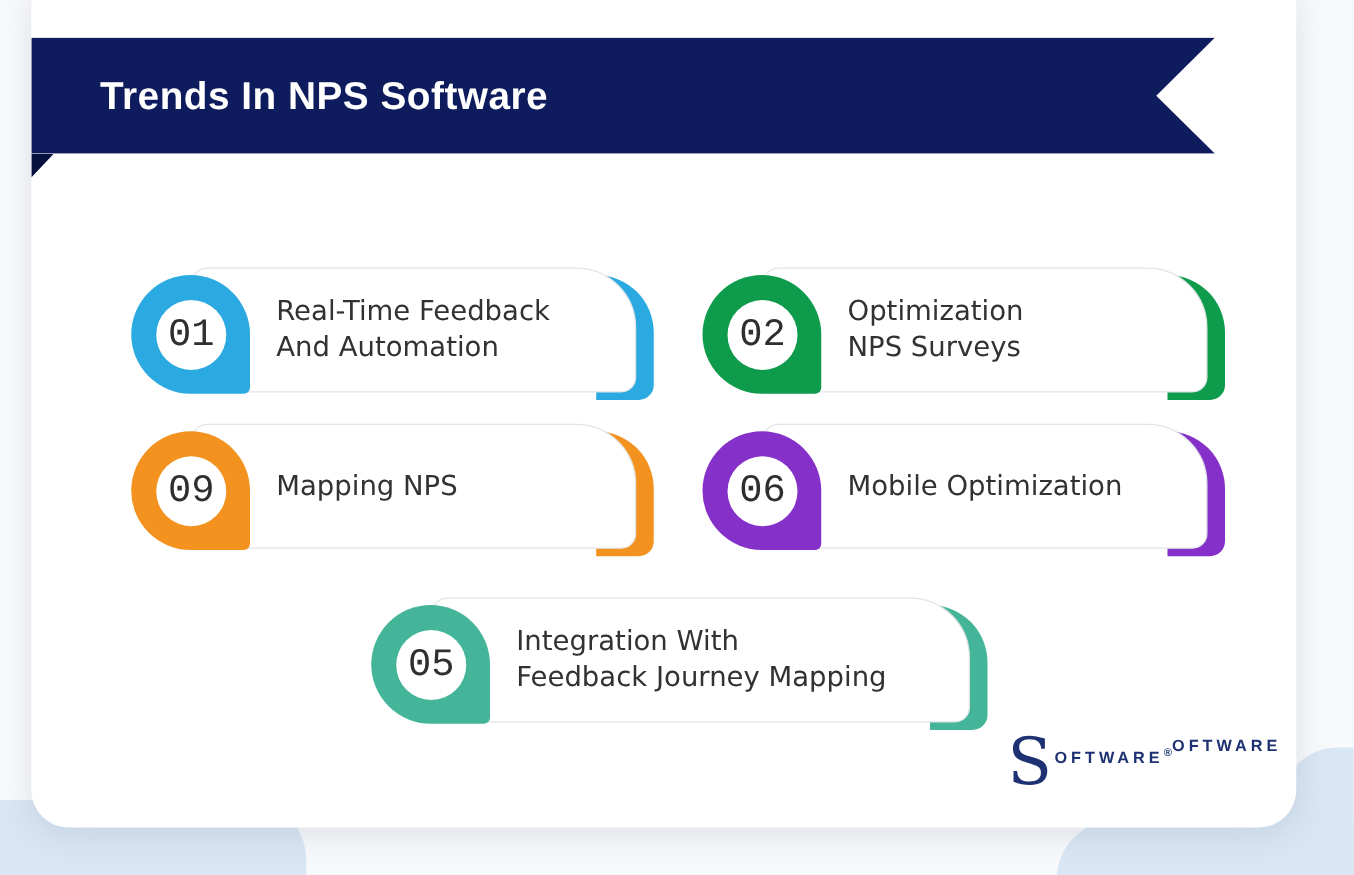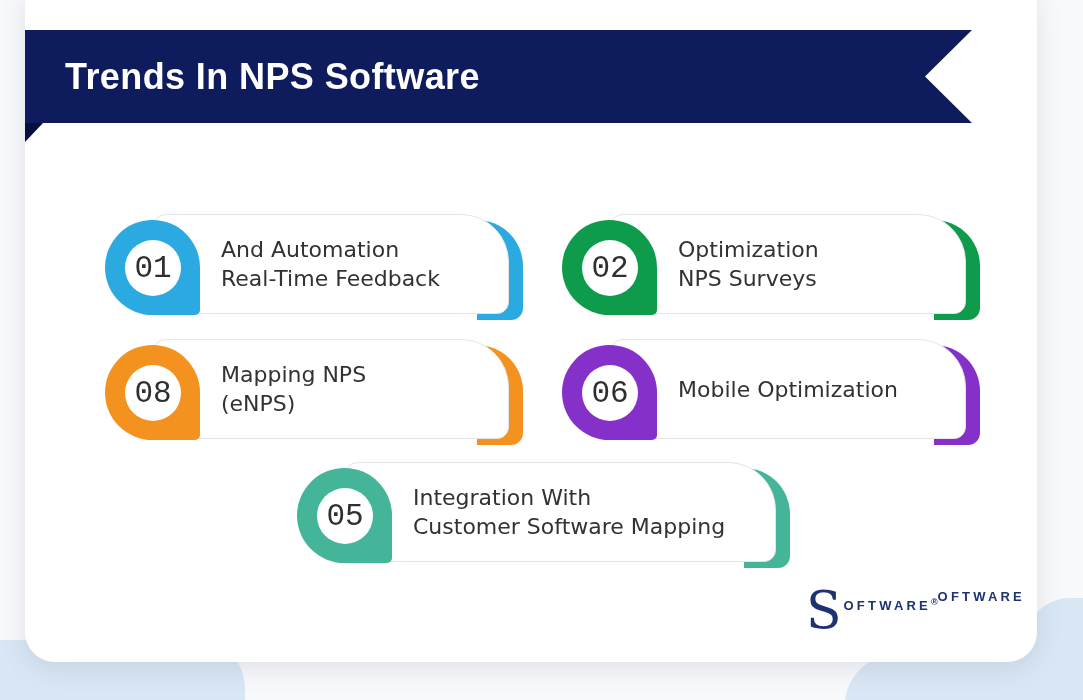--- a/index.html
+++ b/index.html
@@ -35,40 +35,40 @@
   .ribbon {
     position: absolute;
     left: 0; top: 40px;
     width: 947px; height: 93px;
     background: var(--c, #0e1b5c);
     clip-path: polygon(0 0, 100% 0, calc(100% - 47px) 50%, 100% 100%, 0 100%);
     display: flex; align-items: center;
   }
   .ribbon-title {
     color: #ffffff;
-    font-size: 36px;
+    font-size: 31px;
     font-weight: 700;
     letter-spacing: 0.4px;
-    padding-left: 40px;
+    padding-left: 55px;
   }
   .ribbon-fold {
     position: absolute;
     left: 0; top: 133px;
     width: 18px; height: 19px;
     background: var(--c, #06103e);
     clip-path: polygon(0 0, 100% 0, 0 100%);
   }
 
   
   .trend-item { position: absolute; width: 420px; height: 106px; }
   .pos1 { left: 78px;  top: 224px; }
   .pos2 { left: 535px; top: 224px; }
   .pos3 { left: 78px;  top: 349px; }
   .pos4 { left: 535px; top: 349px; }
-  .pos5 { left: 270px; top: 472px; width: 495px; }
+  .pos5 { left: 270px; top: 488px; width: 495px; }
 
   .trend-cap {
     position: absolute;
     right: 0; top: 6px; bottom: 0;
     width: 46px;
     background: var(--c, #999);
     border-radius: 0 46px 12px 0;
   }
   .trend-panel {
     position: absolute;
@@ -145,22 +145,22 @@
 
     <div class="ribbon" style="--c: #0e1b5c;">
       <div class="ribbon-title">Trends In NPS Software</div>
     </div>
     <div class="ribbon-fold" style="--c: #06103e;"></div>
 
     <div class="trend-item pos1" style="--c: #2ba9e1;">
       <div class="trend-cap"></div>
       <div class="trend-panel"></div>
       <div class="trend-text">
+        <div>Real-Time Feedback</div>
         <div>And Automation</div>
-        <div>Real-Time Feedback</div>
       </div>
       <div class="trend-teardrop"></div>
       <div class="trend-badge">
         <span>01</span>
       </div>
     </div>
 
     <div class="trend-item pos2" style="--c: #0f9b4c;">
       <div class="trend-cap"></div>
       <div class="trend-panel"></div>
@@ -172,25 +172,24 @@
       <div class="trend-badge">
         <span>02</span>
       </div>
     </div>
 
     <div class="trend-item pos3" style="--c: #f3921f;">
       <div class="trend-cap"></div>
       <div class="trend-panel"></div>
       <div class="trend-text">
         <div>Mapping NPS</div>
-        <div>(eNPS)</div>
-      </div>
-      <div class="trend-teardrop"></div>
-      <div class="trend-badge">
-        <span>08</span>
+      </div>
+      <div class="trend-teardrop"></div>
+      <div class="trend-badge">
+        <span>09</span>
       </div>
     </div>
 
     <div class="trend-item pos4" style="--c: #8531c9;">
       <div class="trend-cap"></div>
       <div class="trend-panel"></div>
       <div class="trend-text">
         <div>Mobile Optimization</div>
         <div></div>
       </div>
@@ -198,21 +197,21 @@
       <div class="trend-badge">
         <span>06</span>
       </div>
     </div>
 
     <div class="trend-item pos5" style="--c: #44b598;">
       <div class="trend-cap"></div>
       <div class="trend-panel"></div>
       <div class="trend-text">
         <div>Integration With</div>
-        <div>Customer Software Mapping</div>
+        <div>Feedback Journey Mapping</div>
       </div>
       <div class="trend-teardrop"></div>
       <div class="trend-badge">
         <span>05</span>
       </div>
     </div>
 
     <div class="logo" style="--c: #1e3173;">
       <span class="logo-initial">S</span>
       <span class="logo-words">

